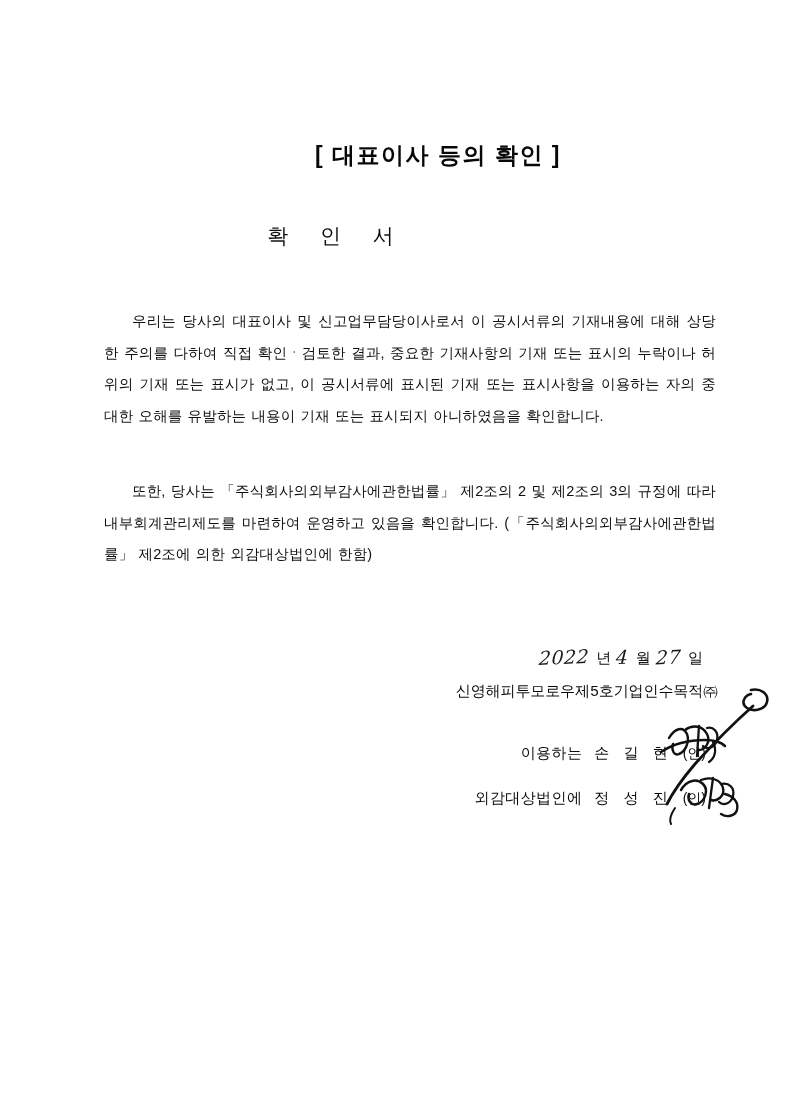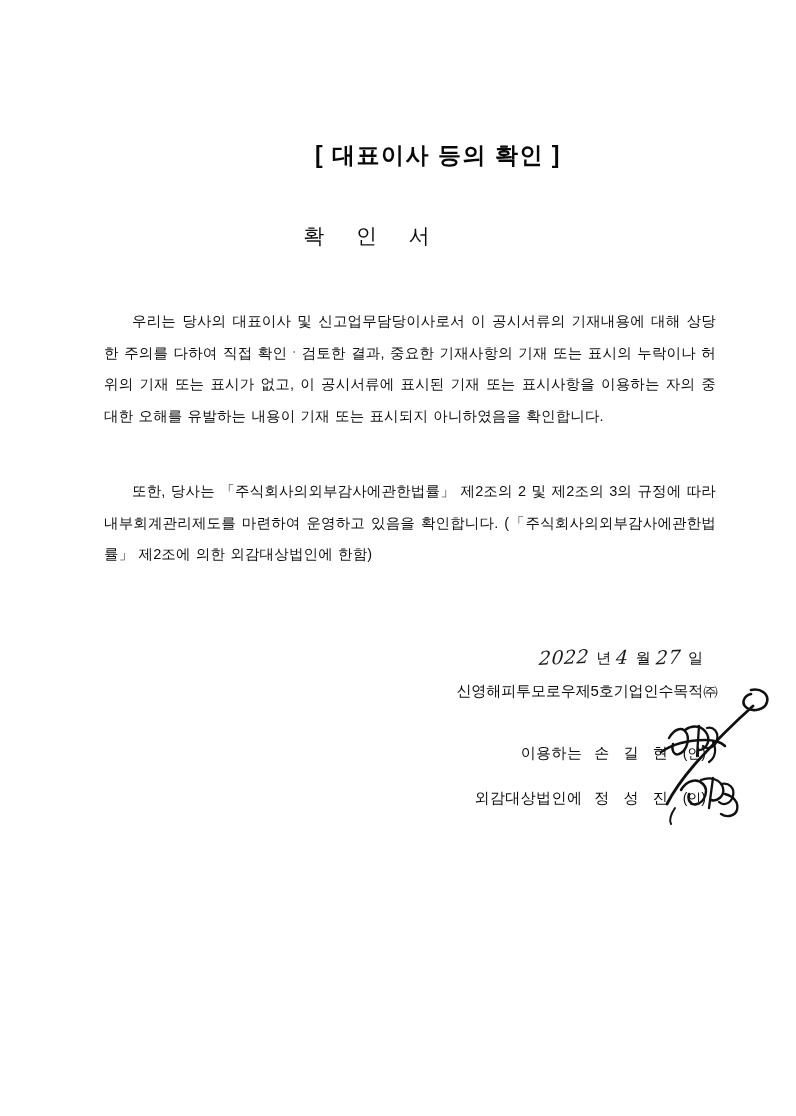--- a/index.html
+++ b/index.html
@@ -43,21 +43,20 @@
     left: 0;
     top: 222px;
     width: 661px;
     text-align: center;
     font-size: 21px;
     font-weight: normal;
     letter-spacing: 13px;
     text-indent: 13px;
     color: #0d0d0d;
     white-space: pre;
-    padding-left: 36px;
   }
 
   
   .body-block {
     position: absolute;
     left: 94px;
     width: 612px;
   }
   .para {
     font-size: 14.5px;
@@ -116,20 +115,21 @@
   }
 
   #company-line {
     left: 0;
     top: 62px;
     width: 718px;
     text-align: right;
     font-size: 15px;
     letter-spacing: -0.1px;
     color: #0a0a0a;
+    font-family: Liberation Mono, monospace;
   }
 
   #officer-line-1 {
     left: 0;
     top: 108px;
     width: 706px;
     text-align: right;
   }
   #officer-line-2 {
     left: 0;

